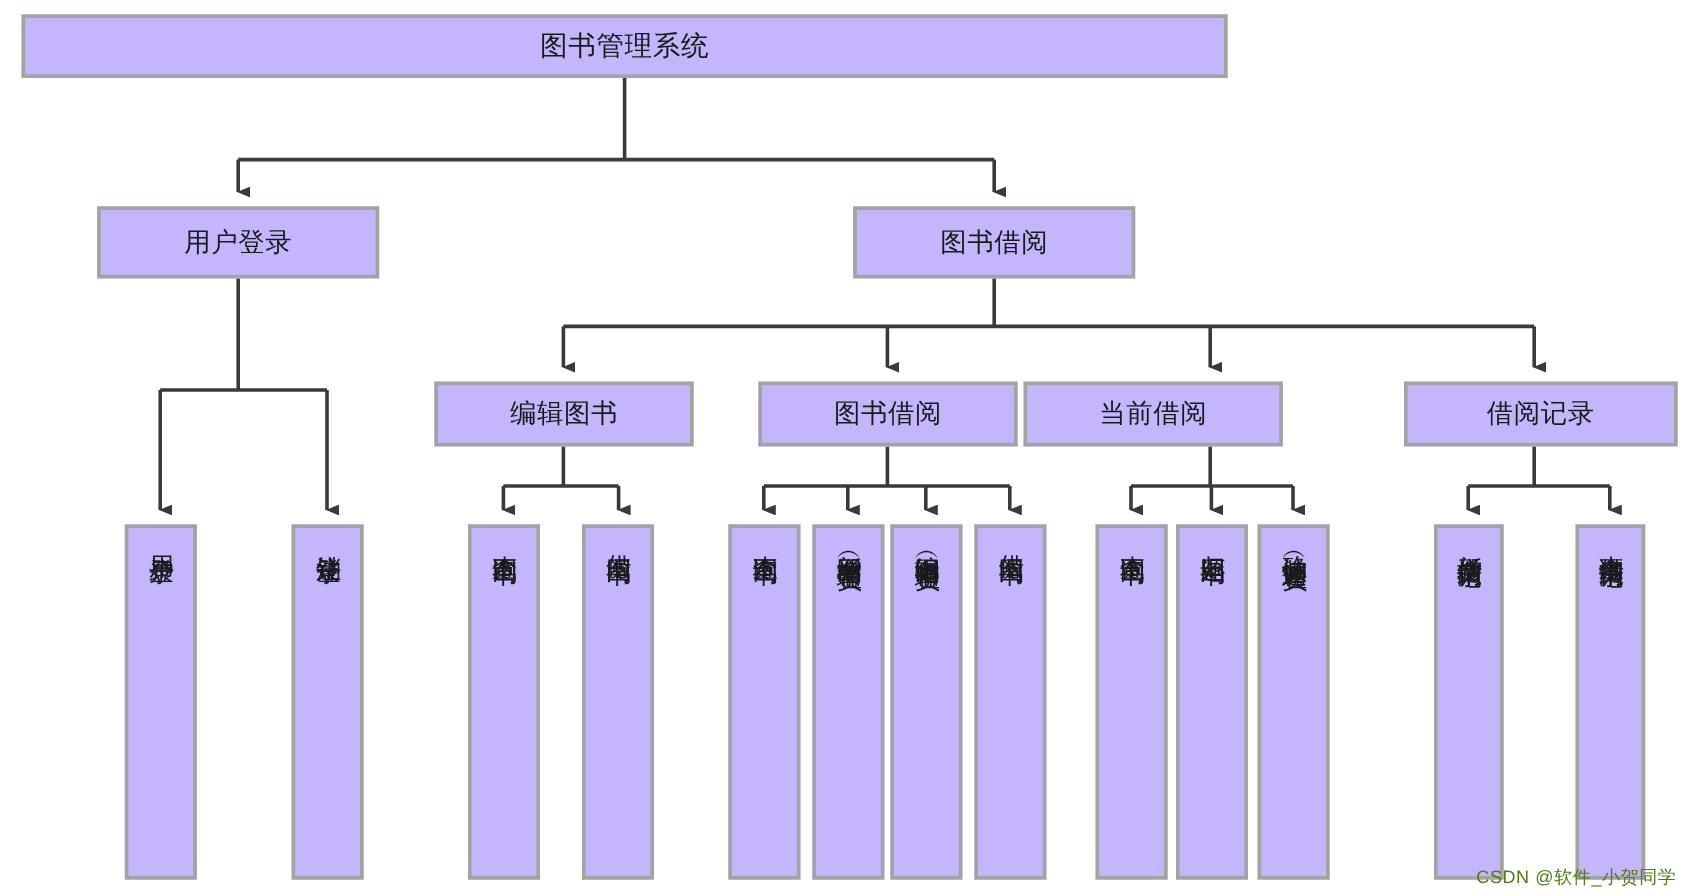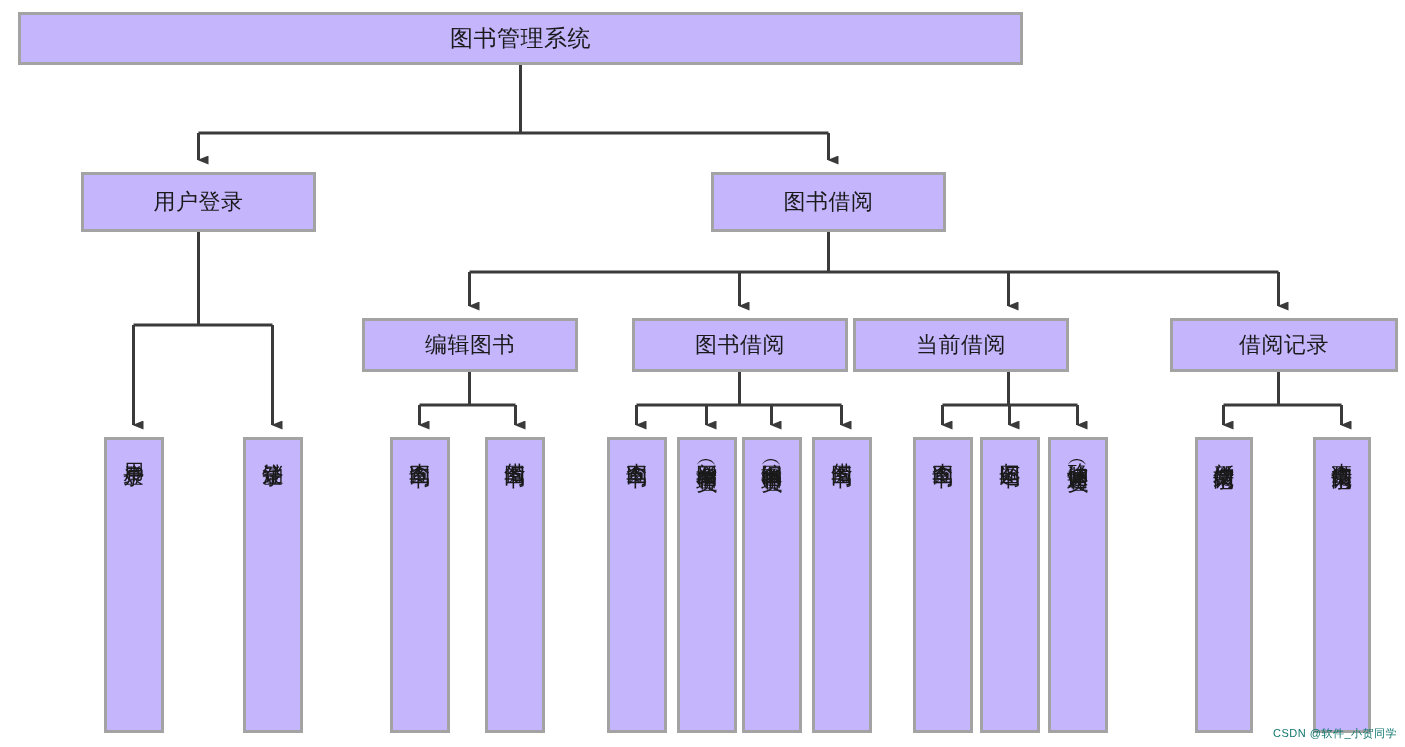--- a/index.html
+++ b/index.html
@@ -57,22 +57,22 @@
     text-orientation: upright;
     font-size: 21px;
     line-height: 1.12;
     letter-spacing: 1.5px;
     white-space: nowrap;
   }
   #watermark {
     position: absolute;
     right: 8px;
     bottom: 6px;
-    font-size: 11px;
-    color: #0f766e;
+    font-size: 15px;
+    color: #4d7c0f;
     letter-spacing: 0.5px;
     white-space: nowrap;
   }
 </style>
 </head>
 <body>
 
 <div id="diagram-root">
 
   <svg id="edge-layer" viewBox="0 0 1405 747" width="1405" height="747" xmlns="http://www.w3.org/2000/svg">

